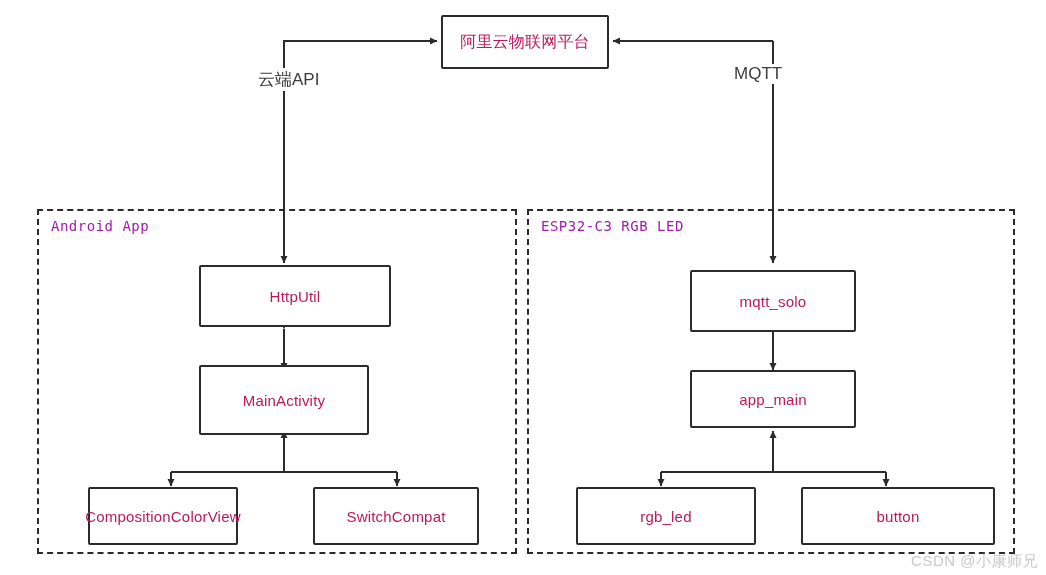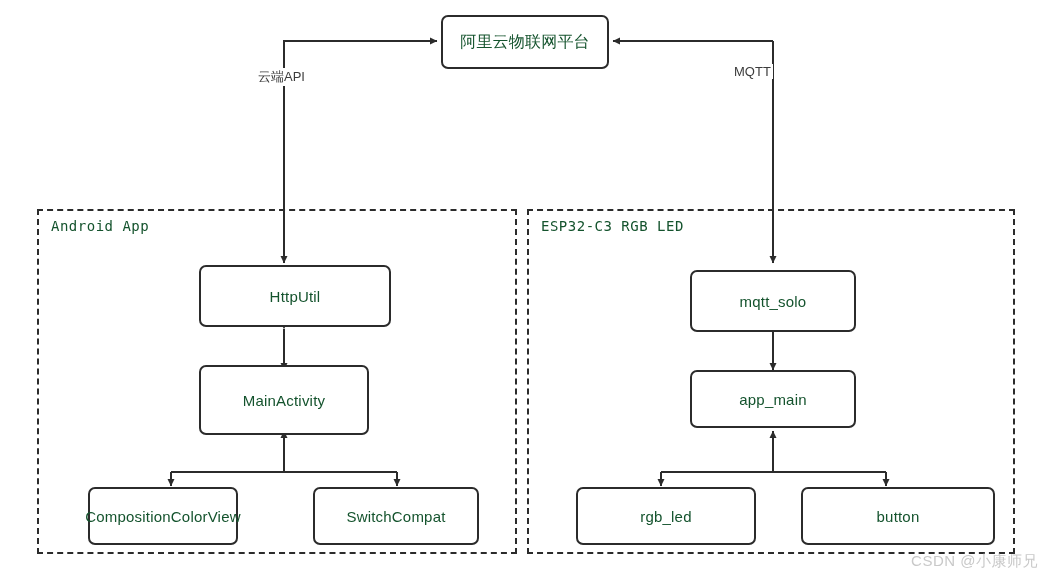--- a/index.html
+++ b/index.html
@@ -18,52 +18,52 @@
   #canvas {
     position: absolute;
     inset: 0;
     width: 1046px;
     height: 575px;
   }
   .node {
     position: absolute;
     box-sizing: border-box;
     border: 2px solid #2b2b2b;
-    border-radius: 7px;
+    border-radius: 2px;
     background: #ffffff;
     display: flex;
     align-items: center;
     justify-content: center;
     font-size: 15px;
-    color: #14532d;
+    color: #be185d;
     letter-spacing: 0.2px;
     z-index: 3;
   }
   .node.cloud { font-size: 16px; }
   .group {
     position: absolute;
     box-sizing: border-box;
     border: 2px dashed #2b2b2b;
     background: transparent;
     z-index: 1;
   }
   .group-label {
     position: absolute;
     font-family: "DejaVu Sans Mono", "Liberation Mono", monospace;
     font-size: 14px;
-    color: #14532d;
+    color: #a21caf;
     letter-spacing: 0.5px;
     white-space: nowrap;
     z-index: 2;
     background: #ffffff;
     padding: 0 2px;
   }
   .edge-label {
     position: absolute;
-    font-size: 13px;
+    font-size: 17px;
     color: #3c3c3c;
     background: #ffffff;
     padding: 0 2px;
     white-space: nowrap;
     z-index: 4;
   }
   .watermark {
     position: absolute;
     right: 8px;
     bottom: 4px;

